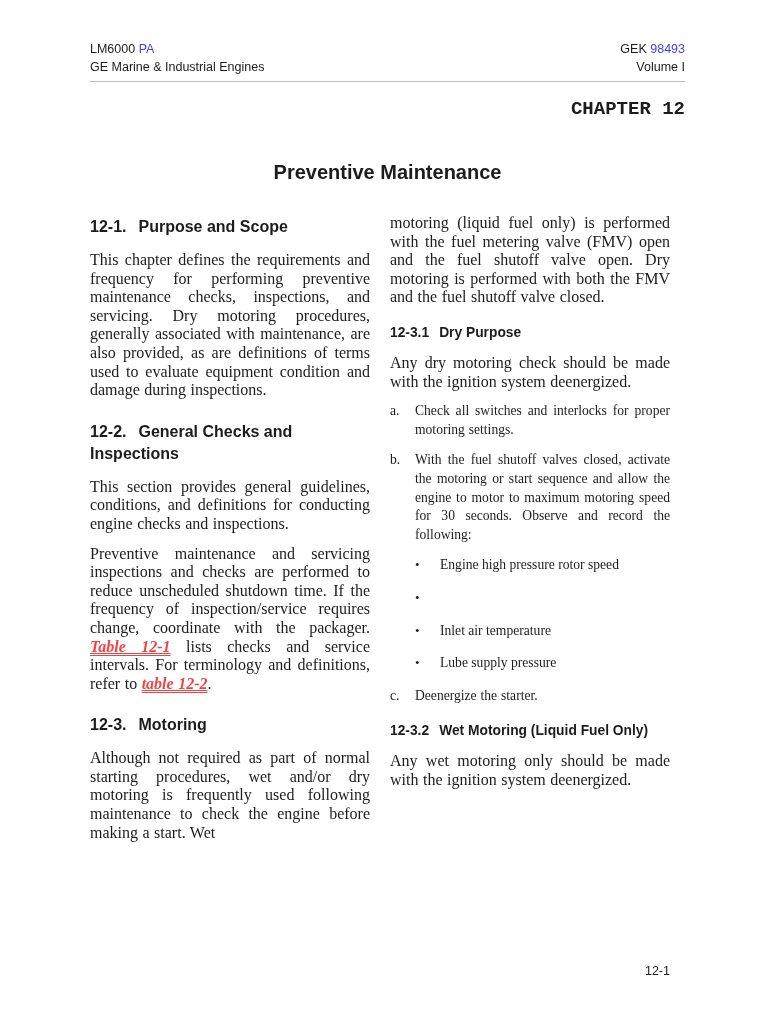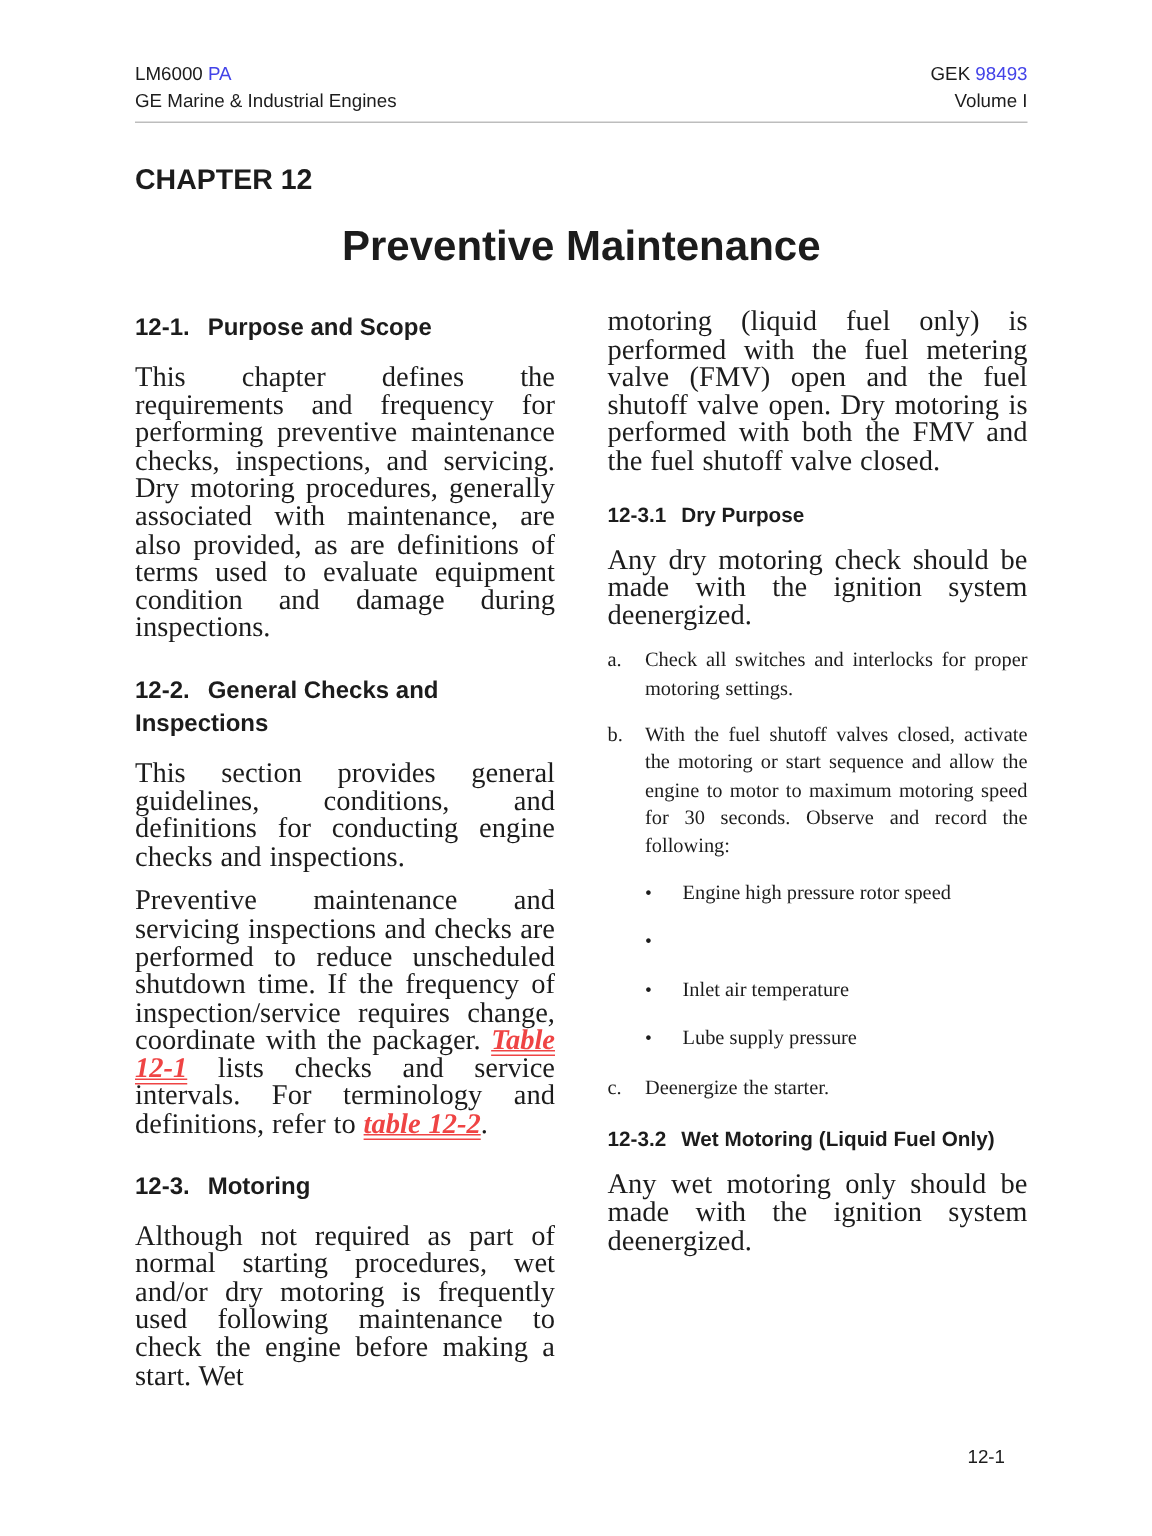--- a/index.html
+++ b/index.html
@@ -12,43 +12,43 @@
   .running-header{
     display:flex;justify-content:space-between;align-items:flex-start;
     font-family:"Liberation Sans",sans-serif;
     font-size:12.5px;line-height:18px;
     padding-bottom:5px;border-bottom:1px solid #bdbdbd;
   }
   .running-header .blue{color:#4343e8;}
   .hdr-right{text-align:right;}
   
   .chapter-title{
-    text-align:left;font-family:Liberation Sans, sans-serif;
-    font-weight:bold;font-size:19px;line-height:22px;margin-top:28px;
+    text-align:right;font-family:Liberation Mono, monospace;
+    font-weight:bold;font-size:19px;line-height:22px;margin-top:16px;
   }
   .doc-title{
     text-align:center;font-family:"Liberation Sans",sans-serif;
-    font-weight:bold;font-size:28px;line-height:24px;margin-top:20px;
+    font-weight:bold;font-size:20px;line-height:24px;margin-top:40px;
   }
   
-  .columns{display:flex;gap:35px;margin-top:30px;}
+  .columns{display:flex;gap:20px;margin-top:30px;}
   .col{width:280px;flex:none;}
   h2.section{
     font-family:"Liberation Sans",sans-serif;font-size:16px;font-weight:bold;
     line-height:22px;margin:21px 0 13px;
   }
   .col > h2.section:first-child{margin-top:2px;}
   h3.subsection{
     font-family:"Liberation Sans",sans-serif;font-size:13.8px;font-weight:bold;
     line-height:18px;margin:17px 0 12px;
   }
   .hnum{display:inline-block;margin-right:12px;}
   h3 .hnum{margin-right:10px;}
   p.body{
-    font-size:19px;line-height:18.6px;text-align:justify;
+    font-size:16px;line-height:18.6px;text-align:justify;
     margin:0 0 11px;word-spacing:0.5px;
   }
   .doc-link{
     font-weight:bold;font-style:italic;color:#ef4444;
     text-decoration-line:underline;text-decoration-style:double;
     cursor:pointer;
   }
   .list-item{
     display:flex;font-size:13.6px;line-height:18.6px;margin:0 0 12px;word-spacing:0.5px;
   }

